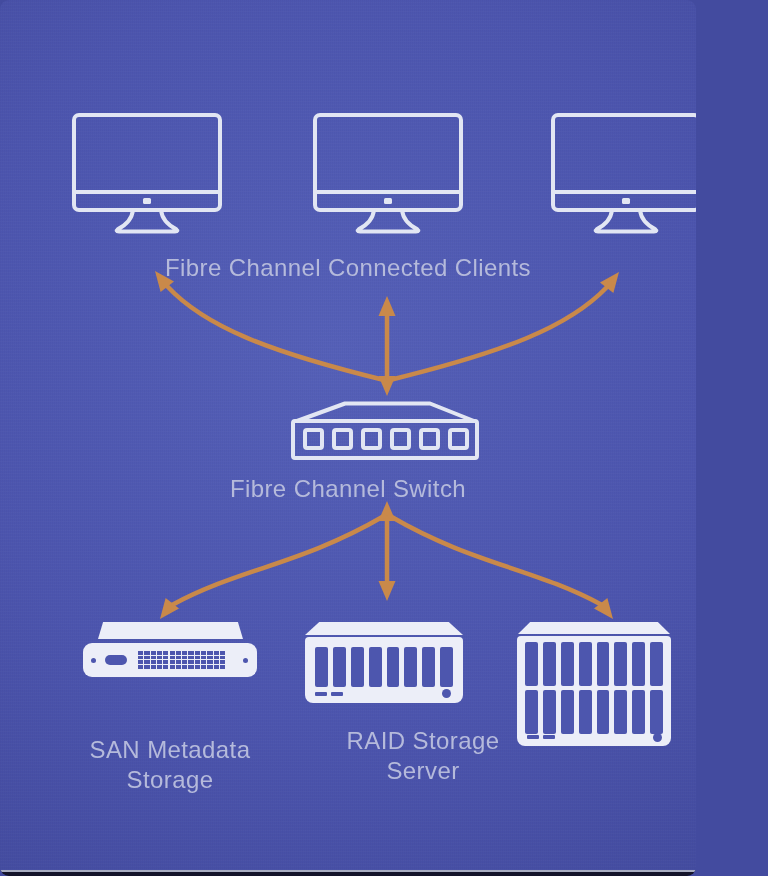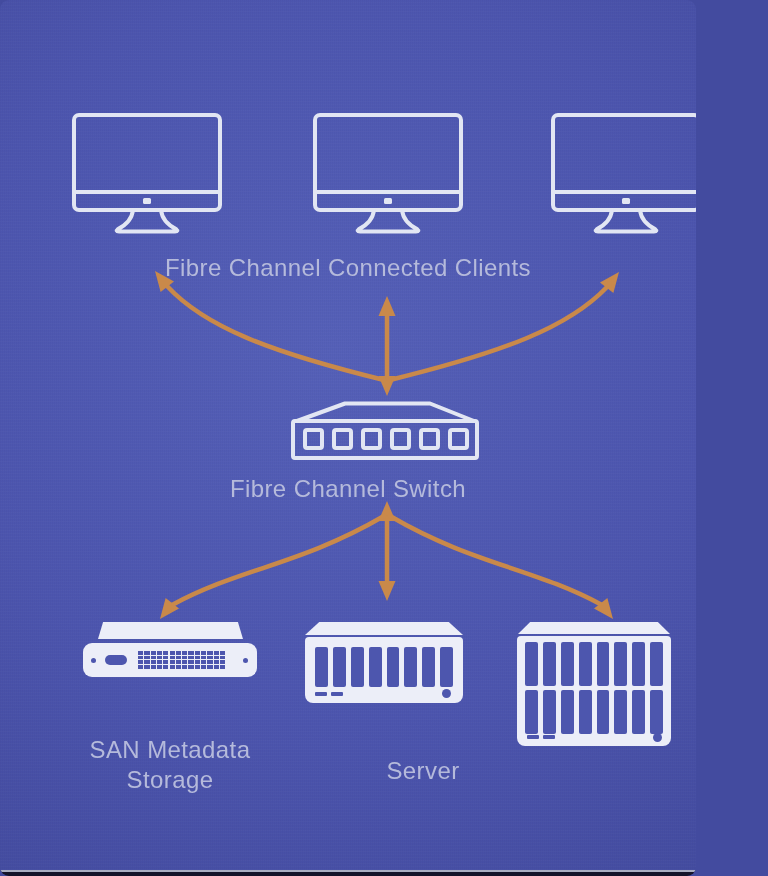--- a/index.html
+++ b/index.html
@@ -166,21 +166,21 @@
           <span class="slot"></span>
       </div>
       <div class="leds">
         <span class="led"></span>
           <span class="led"></span>
       </div>
       <span class="pwr"></span>
     </div>
   </div>
   <div class="lbl" style="left:313px; width:220px; top:726px; white-space:normal;">
-    <br>
+    <span>RAID Storage</span><br>
     <span>Server</span>
   </div>
 
   <div class="device raid-tall">
     <div class="lid"></div>
     <div class="body">
       <div class="slots row1">
         <span class="slot"></span>
           <span class="slot"></span>
           <span class="slot"></span>

